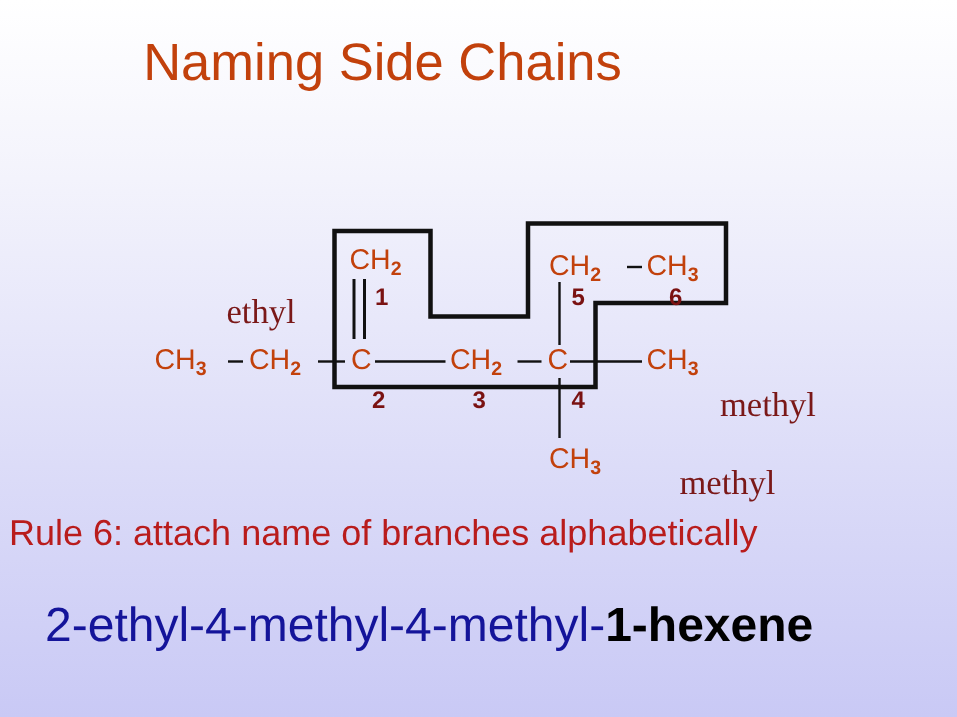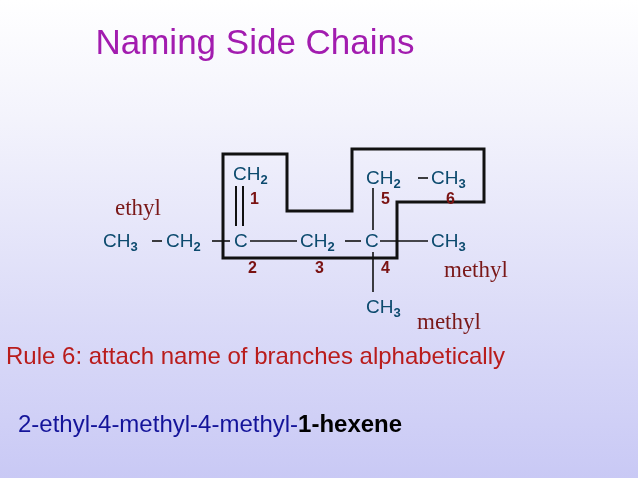--- a/index.html
+++ b/index.html
@@ -2,27 +2,27 @@
 <html><head>
 <meta charset="utf-8">
 <style>
   html, body { margin: 0; padding: 0; }
   body {
     width: 638px; height: 478px; overflow: hidden; position: relative;
     background: linear-gradient(to bottom, #ffffff 0%, #f3f3fc 25%, #dcdcf8 65%, #c9c9f5 100%);
     font-family: "Liberation Sans", sans-serif;
   }
   .abs { position: absolute; white-space: nowrap; }
-  .title { left: 0; width: 510px; top: 22px; text-align: center; font-size: 35px; color: #a21caf; }
-  .chem { font-size: 19px; color: #0c4a6e; line-height: 1; text-align: center; }
+  .title { left: 0; width: 510px; top: 22px; text-align: center; font-size: 35px; color: #c2410c; }
+  .chem { font-size: 19px; color: #c2410c; line-height: 1; text-align: center; }
   .chem sub { font-size: 13px; font-weight: bold; vertical-align: -4px; line-height: 0; }
   .num { font-size: 16px; font-weight: bold; color: #7a1212; }
-  .lbl { font-family: "Liberation Serif", serif; font-size: 23px; color: #7a1818; }
+  .lbl { font-family: "Liberation Serif", serif; font-size: 23px; color: #7a1818; margin-left: 36px; }
   .rule { left: 6px; top: 342px; font-size: 24px; color: #b91c1c; }
-  .name { left: 18px; top: 398px; font-size: 24px; color: #14149a; margin-top: 12px; }
+  .name { left: 30px; top: 398px; font-size: 32px; color: #14149a; }
   .name b { color: #000; }
   svg { position: absolute; left: 0; top: 0; }
 </style>
 </head>
 <body>
 
 <div class="abs title">Naming Side Chains</div>
 
 <svg width="638" height="478">
 

